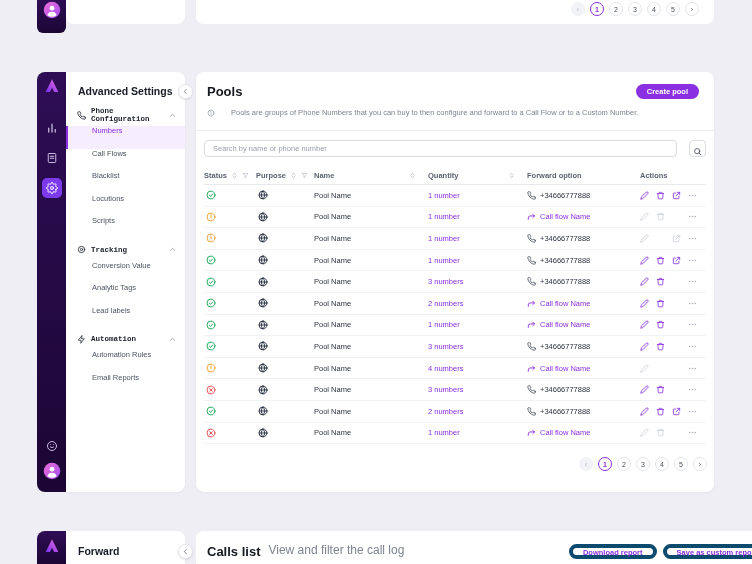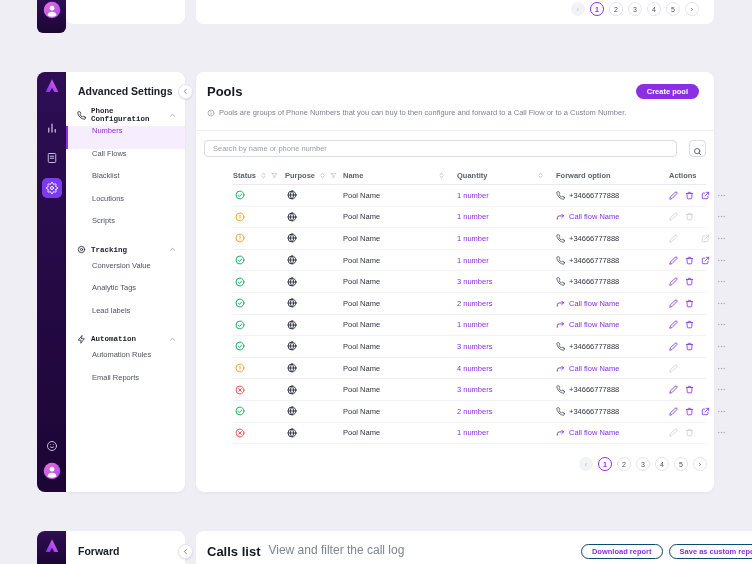--- a/index.html
+++ b/index.html
@@ -41,30 +41,30 @@
 
 .collapse-btn{position:absolute;left:178px;width:15px;height:15px;border-radius:50%;background:#fff;border:1px solid #e3e5ec;box-shadow:0 1px 2px rgba(30,20,60,.10);display:flex;align-items:center;justify-content:center;color:#555b69;padding:4px;z-index:5;}
 .collapse-mid{top:84px;}
 .collapse-bottom{top:544px;}
 
 
 .main-card{position:absolute;left:196px;top:72px;width:518px;height:420px;background:#fff;border-radius:8px;box-shadow:0 1px 3px rgba(30,20,60,.05);}
 .page-header{display:flex;align-items:center;justify-content:space-between;padding:12px 15px 0 11px;}
 .page-title{font-size:13px;font-weight:700;color:#14181f;}
 .btn-primary{background:#8b2fe3;border:none;border-radius:10px;color:#fff;font-size:7.5px;font-weight:700;height:15px;padding:0 11px;}
-.info-row{display:flex;align-items:center;gap:4px;margin:9px 15px 0 11px;font-size:7.5px;color:#7d8391;}
+.info-row{display:flex;align-items:center;gap:16px;margin:9px 15px 0 11px;font-size:7.5px;color:#7d8391;}
 .info-row .icn{width:8px;height:8px;color:#9aa0ab;}
 .divider{border-top:1px solid #edeef3;margin-top:13px;}
 .search-row{display:flex;gap:12px;margin:9px 8px 0;}
 .search-input{flex:1;height:17px;border:1px solid #d9dce3;border-radius:4px;font-size:7.5px;padding:0 8px;color:#30343f;font-family:inherit;outline:none;background:#fff;}
 .search-input::placeholder{color:#9aa0ab;}
 .search-btn{width:17px;height:17px;border:1px solid #d9dce3;border-radius:4px;background:#fff;color:#555b69;padding:3px;}
 
 .table{margin:9px 8px 0;}
-.t-head,.t-row{display:grid;grid-template-columns:52px 58px 114px 99px 113px 1fr;align-items:center;margin-left:29px;}
+.t-head,.t-row{display:grid;grid-template-columns:52px 58px 114px 99px 113px 1fr;align-items:center;}
 .t-head{height:19px;border-bottom:1px solid #e7e9ef;font-size:7.5px;font-weight:700;color:#5c6370;}
 .th-cell{display:flex;align-items:center;gap:4px;}
 .hicn{width:7px;height:7px;color:#b4bac6;display:inline-flex;cursor:pointer;}
 .hspacer{flex:1;}
 .sortr{margin-right:12px;}
 .t-row{height:21.6px;border-bottom:1px solid #f1f2f6;font-size:7.5px;color:#2e3342;}
 .cell{display:flex;align-items:center;}
 .st{width:10px;height:10px;margin-left:2px;}
 .st-ok{color:#27ae60;}
 .st-warning{color:#f2a33c;}
@@ -90,21 +90,21 @@
 .pg.prev{background:#f2f3f6;border-color:#f2f3f6;color:#b4b9c2;}
 .pg.next{color:#555b69;}
 
 
 .bottom-sidebar{position:absolute;left:66px;top:531px;width:119px;height:33px;background:#fff;border-radius:0 8px 0 0;padding:14px 0 0 12px;}
 .sb-title2{font-size:10.5px;font-weight:700;color:#181c28;}
 .bottom-main{position:absolute;left:196px;top:531px;width:582px;height:33px;background:#fff;border-radius:8px 8px 0 0;display:flex;align-items:flex-end;padding:0 7px 5px 11px;}
 .bm-title{font-size:13px;font-weight:700;color:#14181f;}
 .bm-sub{font-size:12px;color:#7d8391;margin-left:8px;padding-bottom:2px;}
 .btn-group{margin-left:auto;display:flex;gap:6px;}
-.btn-outline{border:1px solid #0c4a6e;background:#fff;color:#8b2fe3;font-size:7.5px;font-weight:700;height:15px;border-radius:10px;padding:0 10px;}
+.btn-outline{border:4px solid #0c4a6e;background:#fff;color:#8b2fe3;font-size:7.5px;font-weight:700;height:15px;border-radius:10px;padding:0 10px;}
 </style>
 </head>
 <body>
 
 <div class="canvas">
 
   <section>
     <div class="rail rail-top">
       <span class="avatar">
           <svg viewBox="0 0 24 24">

